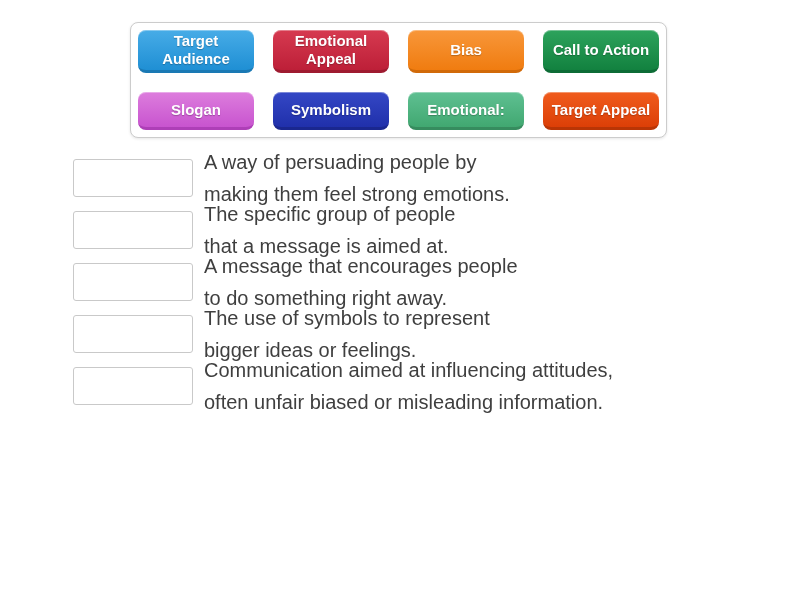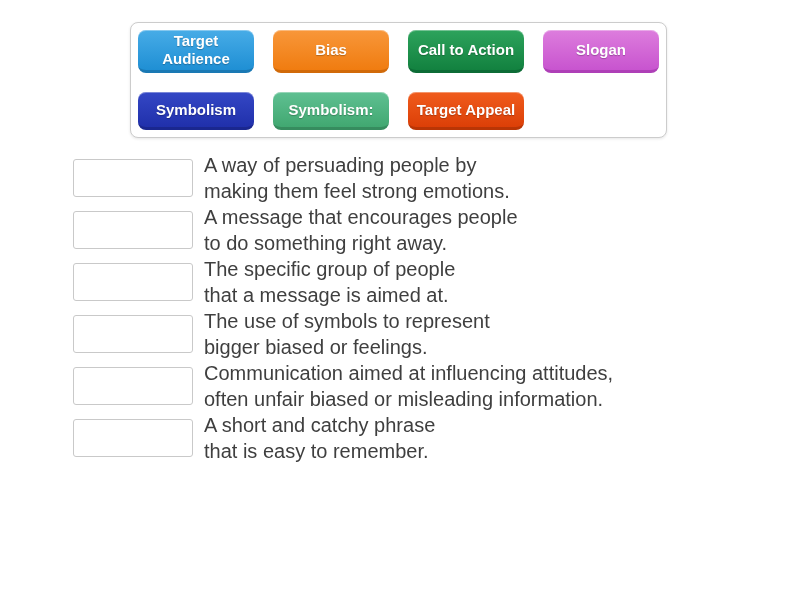--- a/index.html
+++ b/index.html
@@ -58,66 +58,62 @@
   .drop-box {
     width: 120px; height: 38px;
     background: #ffffff;
     border: 1px solid #c9c9c9;
     border-radius: 3px;
     flex: 0 0 auto;
   }
   .definition {
     margin-left: 11px;
     font-size: 20px;
-    line-height: 26px;
+    line-height: 32px;
     color: #3f3f3f;
     white-space: pre-line;
   }
 </style>
 </head>
 <body>
 
 <div class="stage">
 
   <div class="word-bank">
     <div class="tile" style="background: linear-gradient(rgb(71, 172, 231), rgb(31, 143, 212)); border-bottom-color: rgb(26, 121, 180); color: rgb(255, 255, 255);">Target Audience</div>
+    <div class="tile" style="background: linear-gradient(rgb(214, 58, 80), rgb(189, 31, 56)); border-bottom-color: rgb(158, 27, 48); color: rgb(255, 255, 255);">Emotional Appeal</div>
     <div class="tile" style="background: linear-gradient(rgb(248, 151, 58), rgb(240, 124, 16)); border-bottom-color: rgb(209, 106, 9); color: rgb(255, 255, 255);">Bias</div>
     <div class="tile" style="background: linear-gradient(rgb(45, 163, 92), rgb(18, 129, 63)); border-bottom-color: rgb(13, 108, 54); color: rgb(255, 255, 255);">Call to Action</div>
     <div class="tile" style="background: linear-gradient(rgb(221, 125, 221), rgb(200, 84, 207)); border-bottom-color: rgb(174, 63, 183); color: rgb(255, 255, 255); text-align: right;">Slogan</div>
     <div class="tile" style="background: linear-gradient(rgb(52, 71, 197), rgb(32, 48, 171)); border-bottom-color: rgb(26, 39, 143); color: rgb(255, 255, 255);">Symbolism</div>
-    <div class="tile" style="background: linear-gradient(rgb(95, 192, 146), rgb(65, 168, 113)); border-bottom-color: rgb(54, 140, 94); color: rgb(255, 255, 255);">Symbolism:</div>
+    <div class="tile" style="background: linear-gradient(rgb(95, 192, 146), rgb(65, 168, 113)); border-bottom-color: rgb(54, 140, 94); color: rgb(255, 255, 255);">Emotional:</div>
     <div class="tile" style="background: linear-gradient(rgb(240, 92, 29), rgb(220, 63, 7)); border-bottom-color: rgb(185, 53, 5); color: rgb(255, 255, 255);">Target Appeal</div>
   </div>
 
   <div class="match-list">
     <div class="match-row">
       <div class="drop-box"></div>
       <div class="definition">A way of persuading people by
 making them feel strong emotions.</div>
     </div>
     <div class="match-row">
       <div class="drop-box"></div>
+      <div class="definition">The specific group of people
+that a message is aimed at.</div>
+    </div>
+    <div class="match-row">
+      <div class="drop-box"></div>
       <div class="definition">A message that encourages people
 to do something right away.</div>
     </div>
     <div class="match-row">
       <div class="drop-box"></div>
-      <div class="definition">The specific group of people
-that a message is aimed at.</div>
-    </div>
-    <div class="match-row">
-      <div class="drop-box"></div>
       <div class="definition">The use of symbols to represent
-bigger biased or feelings.</div>
+bigger ideas or feelings.</div>
     </div>
     <div class="match-row">
       <div class="drop-box"></div>
       <div class="definition">Communication aimed at influencing attitudes,
 often unfair biased or misleading information.</div>
     </div>
-    <div class="match-row">
-      <div class="drop-box"></div>
-      <div class="definition">A short and catchy phrase
-that is easy to remember.</div>
-    </div>
   </div>
 
 </div>
 
 </body></html>

